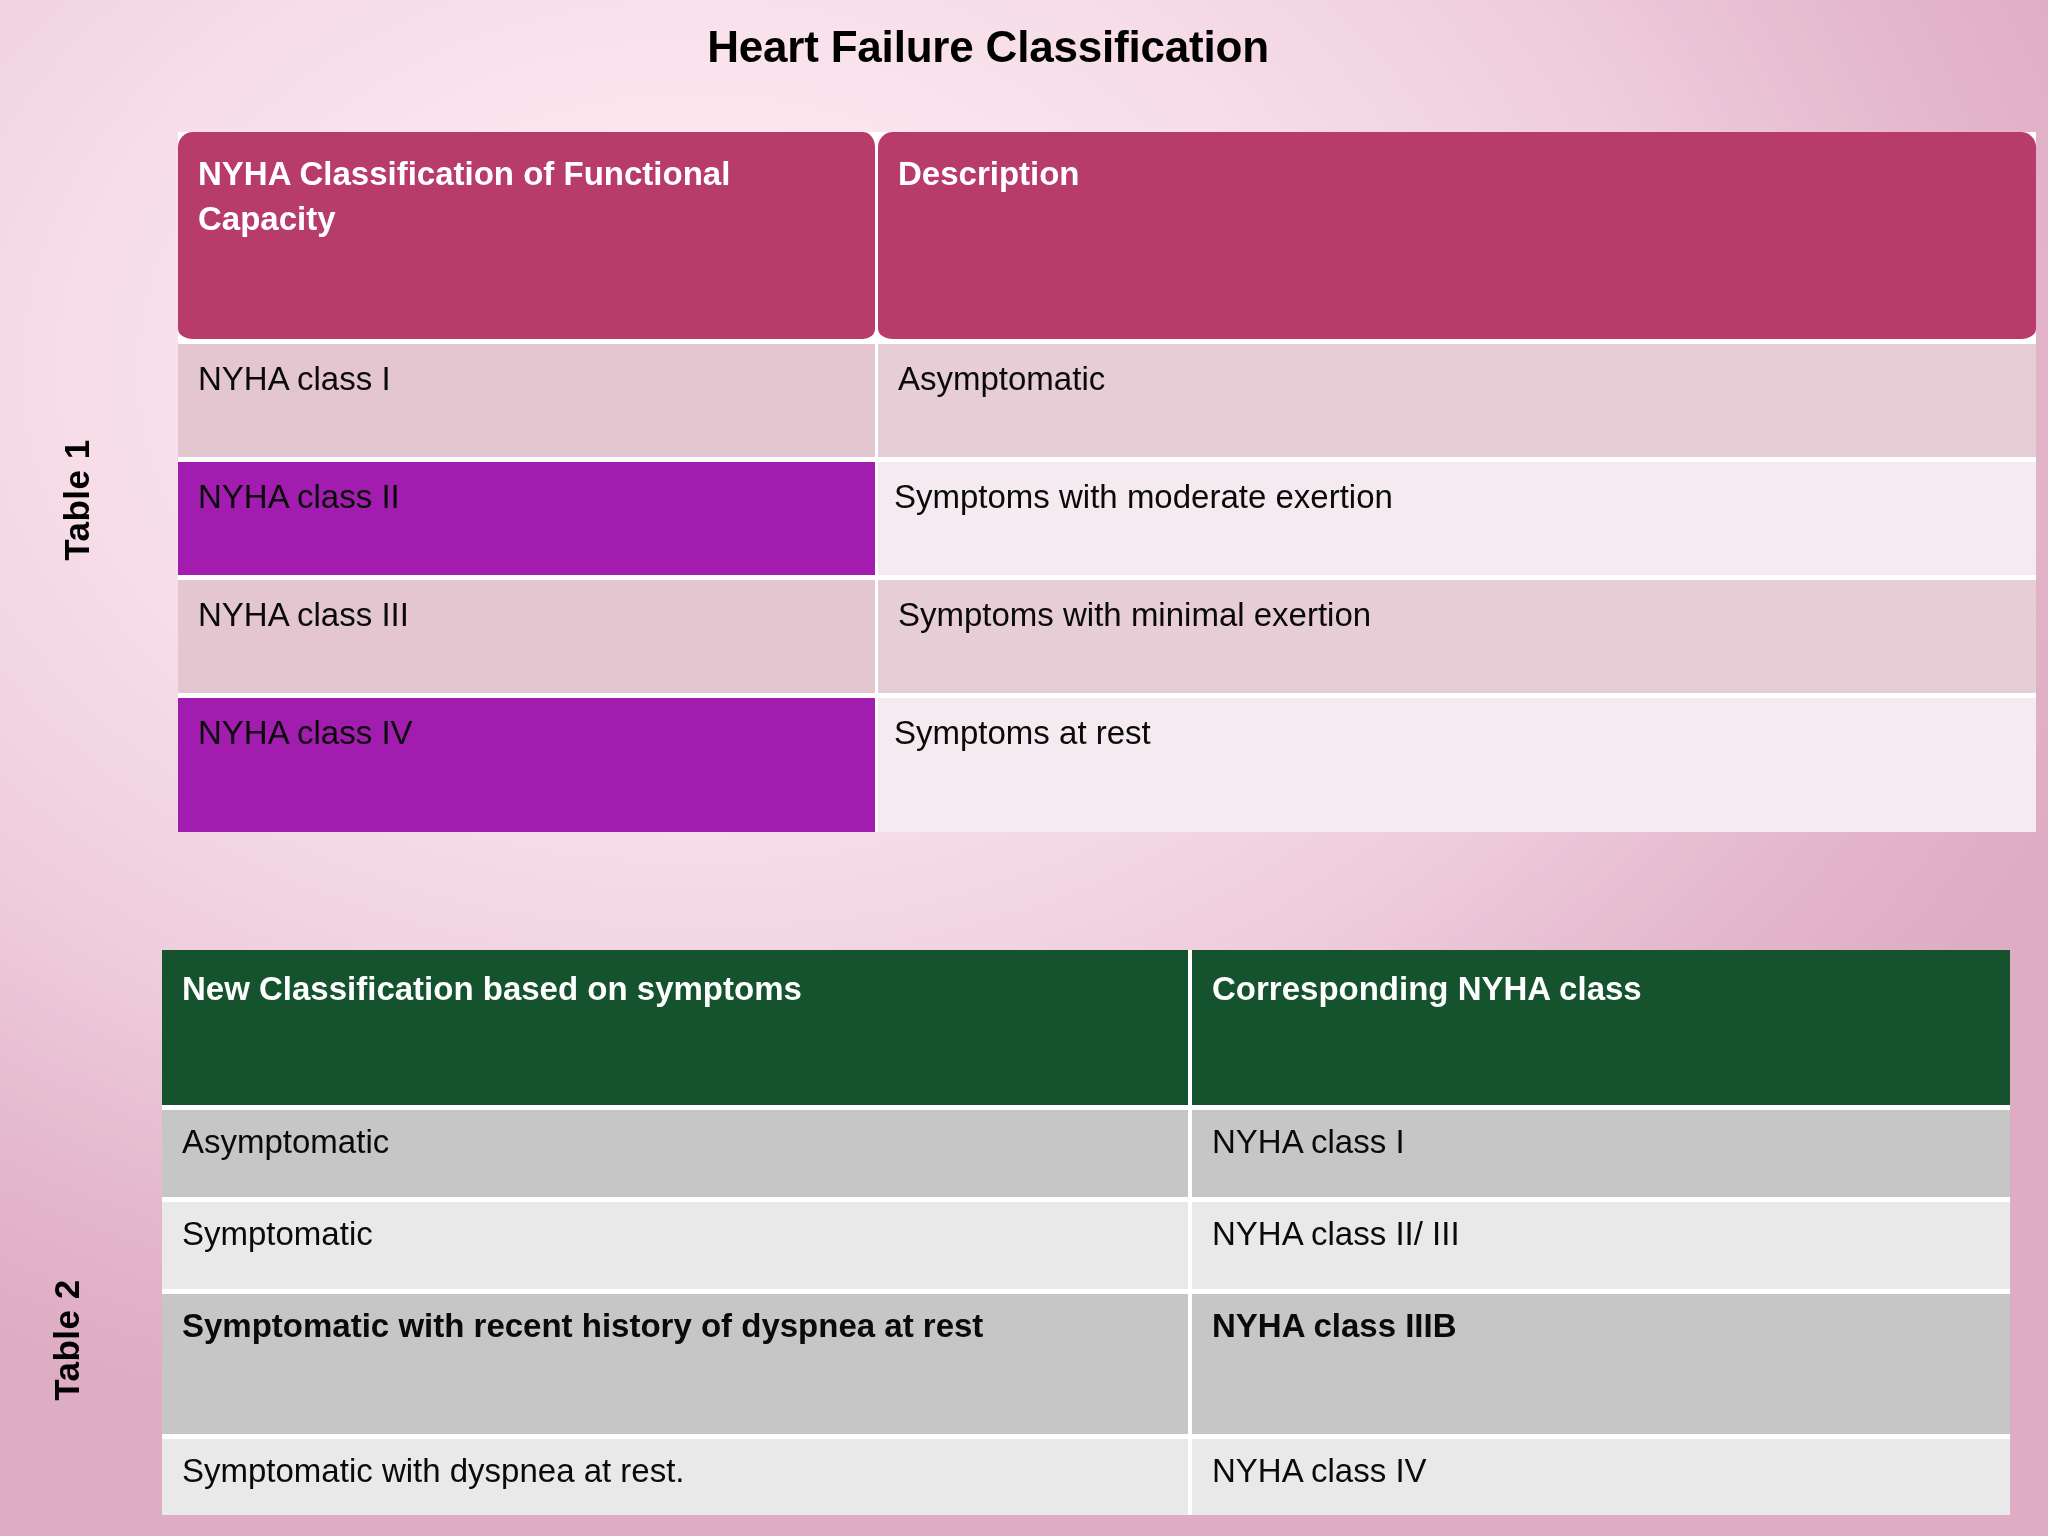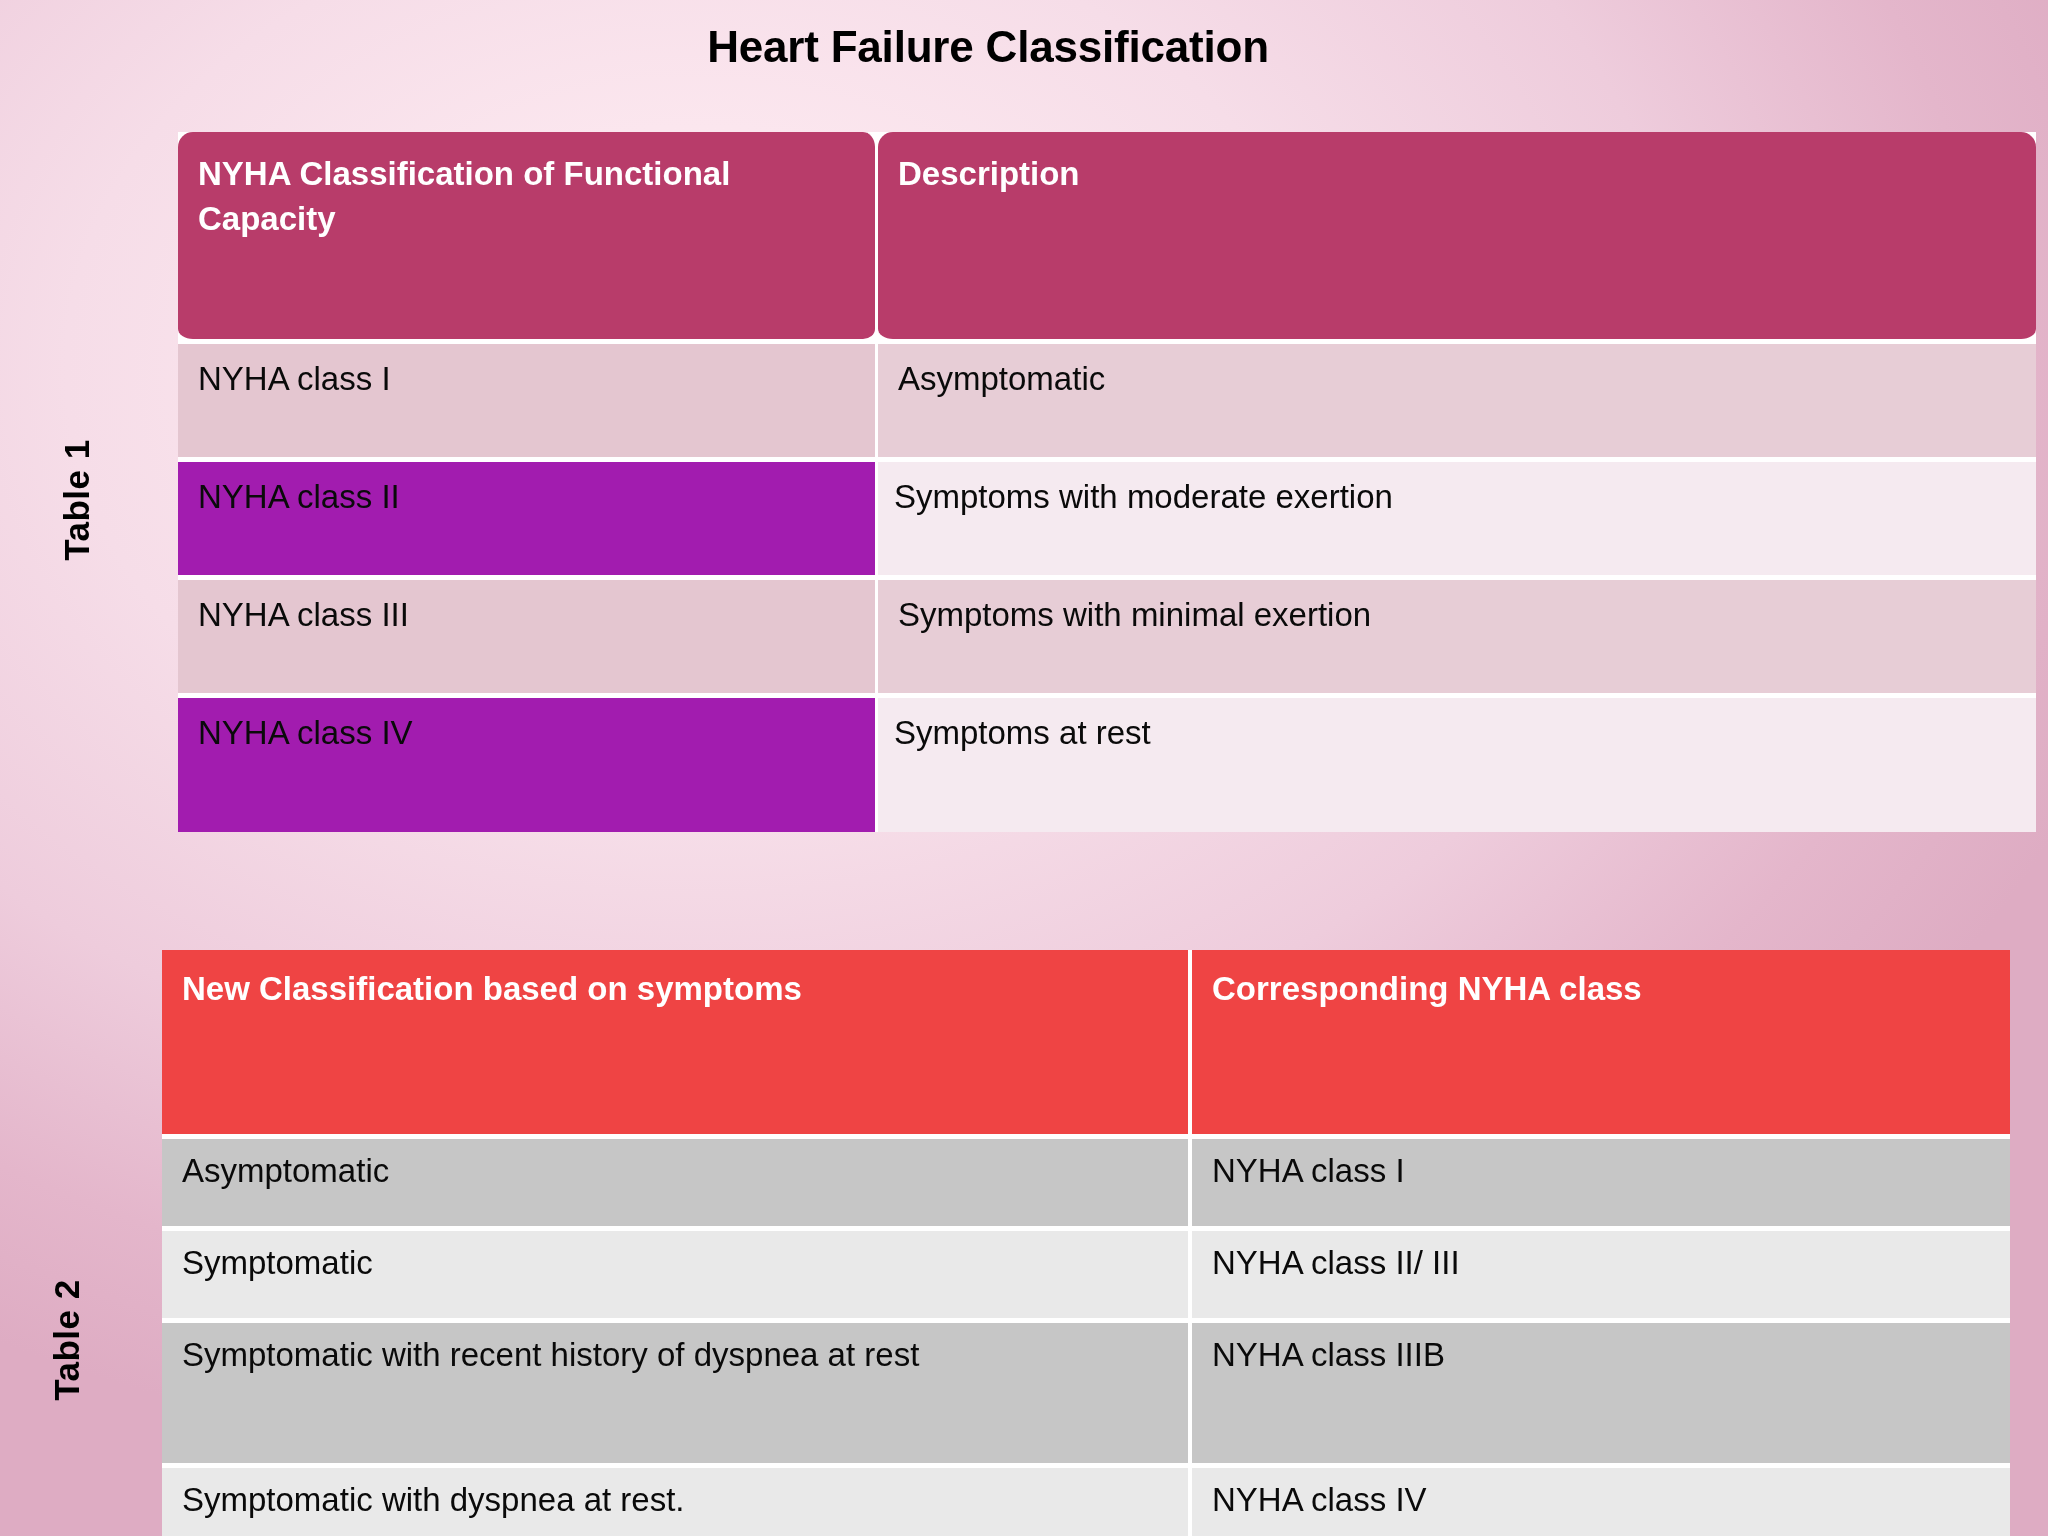--- a/index.html
+++ b/index.html
@@ -102,26 +102,26 @@
 
   
   #table2 {
     left: 162px;
     top: 950px;
     width: 1848px;
     height: 540px;
     background: #ffffff;
   }
   #table2 .th {
-    background: #ef4444;
+    background: #14532d;
     color: #ffffff;
     font-weight: bold;
     font-size: 33px;
     line-height: 1.3;
-    height: 189px;
+    height: 160px;
     border-right: 4px solid #ffffff;
     border-bottom: 5px solid #ffffff;
     padding-top: 18px;
   }
   #table2 .th.last { border-right: none; margin-left: 16px; }
   #table2 td.c {
     font-size: 33px;
     color: #0a0a0a;
     line-height: 1.28;
     border-right: 4px solid #ffffff;
@@ -129,21 +129,21 @@
     padding-top: 11px;
   }
   #table2 td.c.last { border-right: none; }
   #table2 tr.odd td.c  { background: #c6c6c6; }
   #table2 tr.even td.c { background: #e9e9e9; }
   #table2 tr.lastrow td.c { border-bottom: none; }
   #table2 .col-a { width: 1030px; }
 
   .r1 { height: 92px; }
   .r2 { height: 92px; }
-  .r3 { height: 145px; }
+  .r3 { height: 145px; font-weight: bold; }
   .r4 { height: 76px; }
 
   #table1 .t1r { height: 118px; }
   #table1 .t1r-last { height: 134px; }
 </style>
 </head>
 <body>
 
 <div class="page-title">Heart Failure Classification</div>
 

